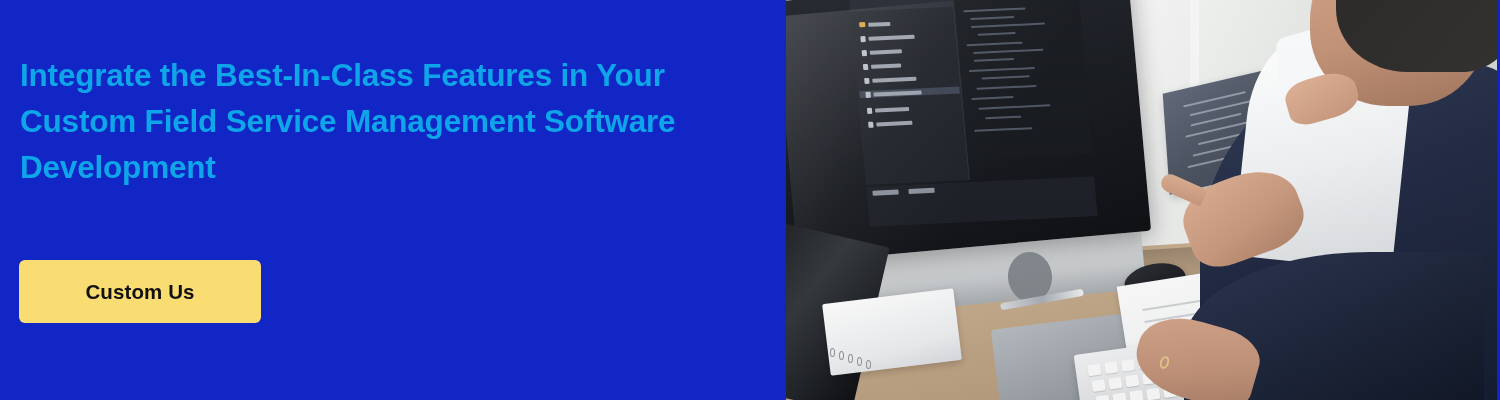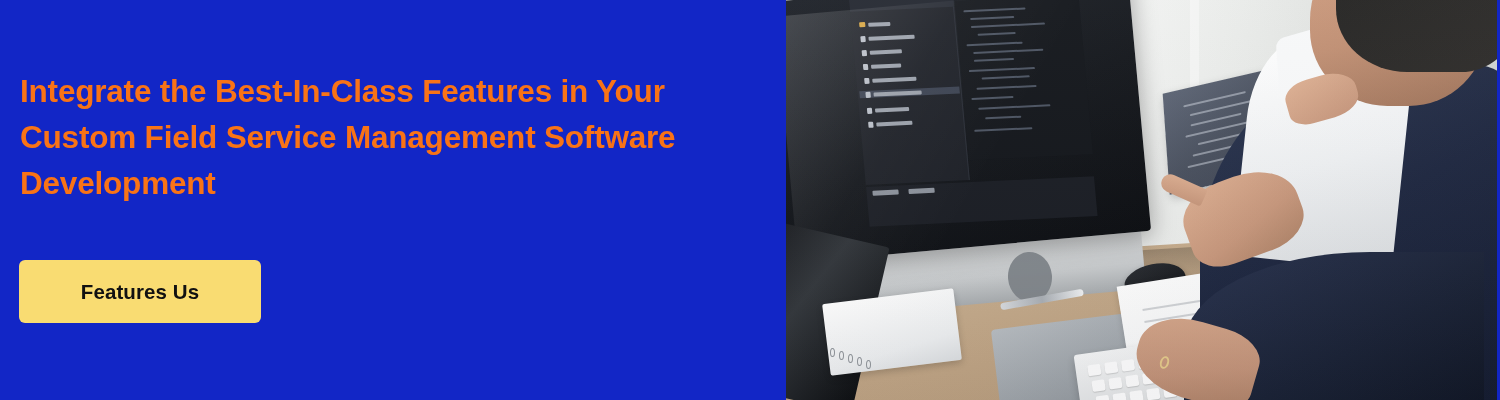--- a/index.html
+++ b/index.html
@@ -19,23 +19,23 @@
   
   .left-panel {
     position:relative;
     width:786px; height:400px;
     background:#1226c6;
     flex:0 0 786px;
     overflow:hidden;
   }
   .headline {
     position:absolute;
-    left:20px; top:68px;
+    left:20px; top:52px;
     width:760px;
-    color:#f97316;
+    color:#0ea5e9;
     font-size:31.5px;
     font-weight:700;
     line-height:46px;
     letter-spacing:-0.2px;
     white-space:pre-line;
   }
   .cta-button {
     position:absolute;
     left:19px; top:260px;
     width:242px; height:63px;
@@ -353,21 +353,21 @@
 </style>
 </head>
 <body>
 
 <div class="banner">
 
   <div class="left-panel">
 
     <h1 class="headline">Integrate the Best-In-Class Features in Your Custom Field Service Management Software Development</h1>
 
-    <button class="cta-button">Features Us</button>
+    <button class="cta-button">Custom Us</button>
   </div>
 
   <div class="photo">
     <div class="photo-inner">
 
       <div class="bg-window"></div>
       <div class="curtain-fold" style="left:58px;"></div>
       <div class="curtain-fold" style="left:96px;"></div>
       <div class="curtain-fold" style="left:146px;"></div>
       <div class="window-frame" style="left:330px;top:0;width:14px;height:250px;"></div>

